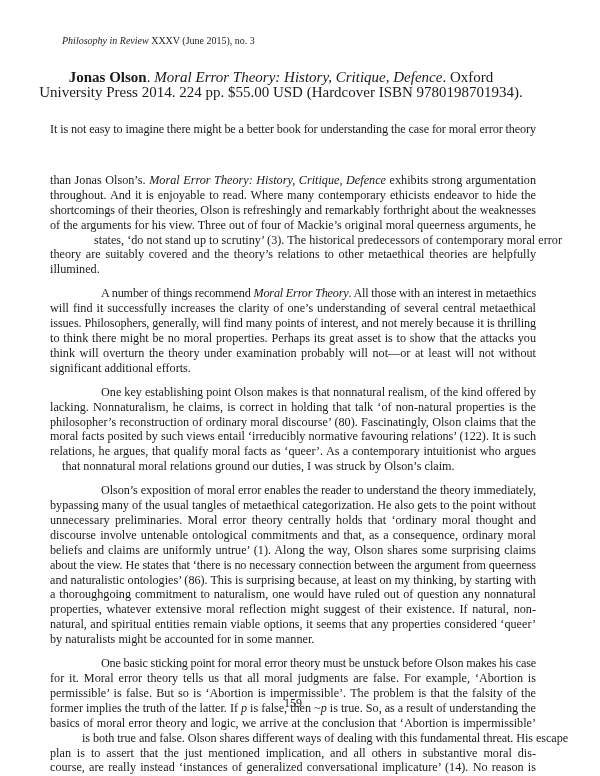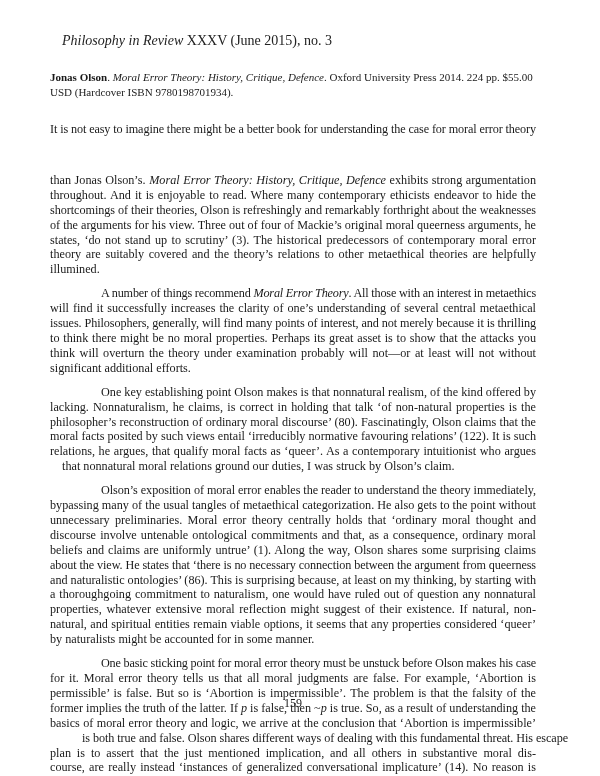--- a/index.html
+++ b/index.html
@@ -1,21 +1,21 @@
 <!DOCTYPE html>
 <html><head>
 <meta charset="utf-8">
 <style>
   html, body { margin:0; padding:0; background:#ffffff; }
   body { width:600px; height:776px; position:relative; overflow:hidden;
          font-family:"Liberation Serif", "DejaVu Serif", serif; color:#1a1a1a; }
   .page { position:absolute; left:0; top:0; width:600px; height:776px; background:#fff; }
-  .running-head { position:absolute; left:62px; top:34px; font-size:14px; line-height:14px; color:#222; white-space:nowrap; }
+  .running-head { position:absolute; left:62px; top:34px; font-size:10px; line-height:14px; color:#222; white-space:nowrap; }
   .running-head i { font-style:italic; }
-  .citation { position:absolute; left:50px; top:70px; width:486px; font-size:11px; line-height:15px; text-align:left; }
+  .citation { position:absolute; left:38px; top:70px; width:486px; font-size:15px; line-height:15px; text-align:center; }
   .citation b { font-weight:bold; }
   .citation i { font-style:italic; }
   .body { position:absolute; left:50px; top:122px; width:486px; font-size:12.2px; line-height:14.9px; }
   .para { margin:0 0 9px 0; text-align:justify; text-align-last:left; }
   .para i { font-style:italic; }
   .line { display:block; text-align:justify; text-align-last:justify; white-space:nowrap; }
   .line.last { text-align-last:left; }
   .page-number { position:absolute; left:0; width:586px; top:696px; text-align:center; font-size:12px; line-height:15px; }
 </style>
 </head>
@@ -27,21 +27,21 @@
 
   <div class="citation"><b>Jonas Olson</b><span>. </span><i>Moral Error Theory: History, Critique, Defence</i><span>. Oxford University Press 2014. 224 pp. $55.00 USD (Hardcover ISBN 9780198701934).</span></div>
 
   <div class="body" id="review-body">
       <div class="para">
         <span class="line" style="white-space: nowrap; letter-spacing: -0.113882px;"><span>It is not easy to imagine there might be a better book for understanding the case for moral error theory</span></span>
         <span class="line" style="white-space: nowrap; letter-spacing: -0.00016276px; margin-top: 36px;"><span>than Jonas Olson’s. </span><i>Moral Error Theory: History, Critique, Defence</i><span> exhibits strong argumentation</span></span>
         <span class="line" style="white-space: nowrap;"><span>throughout. And it is enjoyable to read. Where many contemporary ethicists endeavor to hide the</span></span>
         <span class="line" style="white-space: nowrap; letter-spacing: -0.0510938px;"><span>shortcomings of their theories, Olson is refreshingly and remarkably forthright about the weaknesses</span></span>
         <span class="line" style="white-space: nowrap; letter-spacing: -0.0127841px;"><span>of the arguments for his view. Three out of four of Mackie’s original moral queerness arguments, he</span></span>
-        <span class="line" style="white-space: nowrap;"><span>states, ‘do not stand up to scrutiny’ (3). The historical predecessors of contemporary moral error</span></span>
+        <span class="line" style="white-space: nowrap; margin-left: 44px;"><span>states, ‘do not stand up to scrutiny’ (3). The historical predecessors of contemporary moral error</span></span>
         <span class="line" style="white-space: nowrap;"><span>theory are suitably covered and the theory’s relations to other metaethical theories are helpfully</span></span>
         <span class="line last" style="white-space: nowrap;"><span>illumined.</span></span>
       </div>
       <div class="para">
         <span class="line" style="padding-left: 51px; white-space: nowrap; letter-spacing: -0.192416px;"><span>A number of things recommend </span><i>Moral Error Theory</i><span>. All those with an interest in metaethics</span></span>
         <span class="line" style="white-space: nowrap;"><span>will find it successfully increases the clarity of one’s understanding of several central metaethical</span></span>
         <span class="line" style="white-space: nowrap; letter-spacing: -0.0921285px;"><span>issues. Philosophers, generally, will find many points of interest, and not merely because it is thrilling</span></span>
         <span class="line" style="white-space: nowrap;"><span>to think there might be no moral properties. Perhaps its great asset is to show that the attacks you</span></span>
         <span class="line" style="white-space: nowrap;"><span>think will overturn the theory under examination probably will not—or at least will not without</span></span>
         <span class="line last" style="white-space: nowrap;"><span>significant additional efforts.</span></span>

